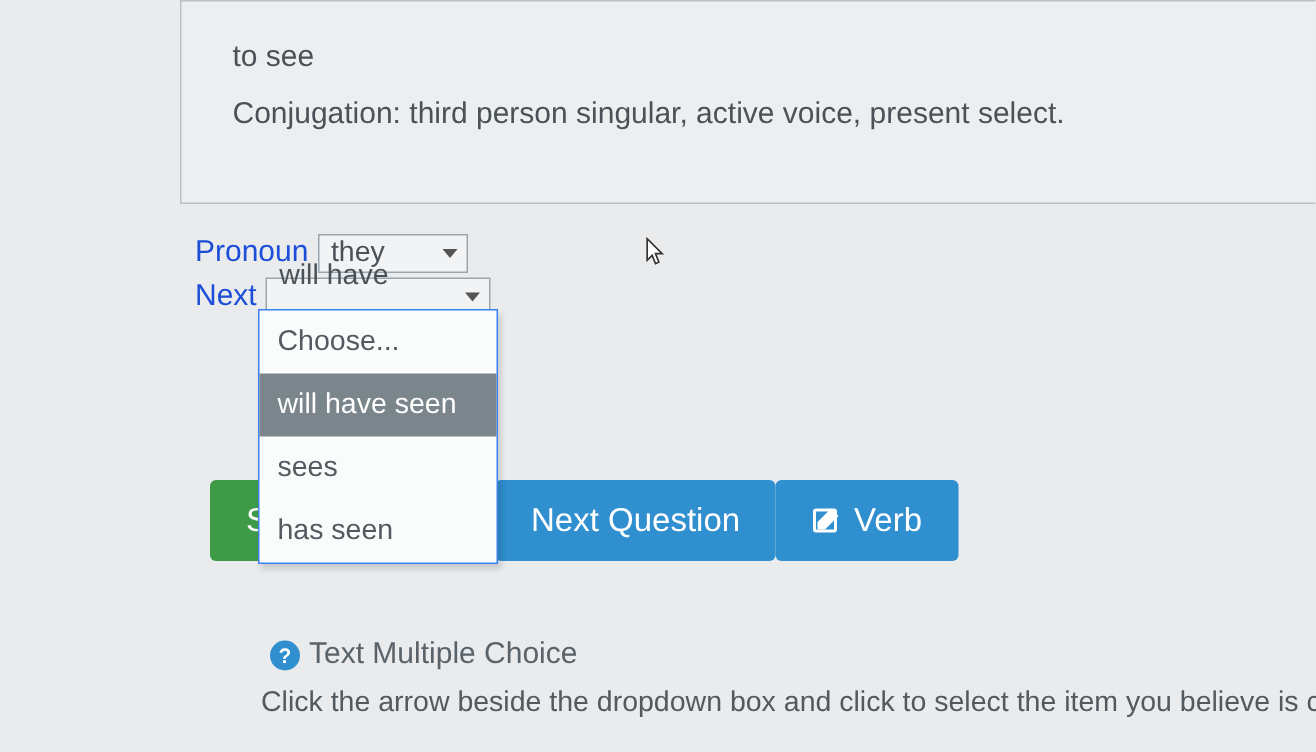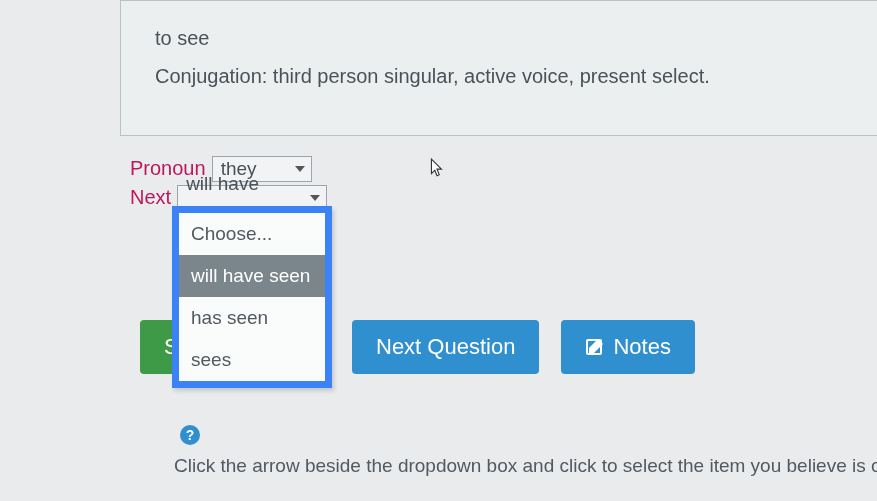--- a/index.html
+++ b/index.html
@@ -19,21 +19,21 @@
     padding: 18px 34px 40px 34px;
     font-size: 20px;
     line-height: 1.9;
   }
   .fields {
     margin: 18px 0 0 130px;
     font-size: 20px;
     line-height: 1.45;
   }
   .field-row { display: flex; align-items: center; }
-  .field-label { color: #be185d; margin-right: 6px; }
+  .field-label { color: #1d4ed8; margin-right: 6px; }
   .select {
     border: 1px solid #9aa5ad;
     background: #f1f3f4;
     padding: 0 22px 0 8px;
     height: 26px;
     font-size: 19px;
     display: inline-flex;
     align-items: center;
     position: relative;
     color: #4a5258;
@@ -54,40 +54,40 @@
     pointer-events: none;
   }
   .cursor svg { display: block; }
   .rel { position: relative; }
   .dropdown {
     position: absolute;
     left: 172px;
     top: 206px;
     width: 160px;
     background: #fafbfb;
-    border: 7px solid #3b82f6;
+    border: 1px solid #3b82f6;
     box-shadow: 2px 3px 4px rgba(0,0,0,0.15);
     z-index: 30;
     font-size: 19px;
   }
   .dropdown .opt {
     padding: 10px 12px;
     color: #525a60;
     cursor: default;
   }
   .dropdown .opt.hl {
     background: #7b858c;
     color: #fff;
   }
   .buttons {
     position: absolute;
     left: 140px;
     top: 320px;
     display: flex;
-    gap: 22px;
+    gap: 0;
     z-index: 10;
     font-size: 22px;
     align-items: center;
   }
   .btn {
     display: inline-flex;
     align-items: center;
     justify-content: center;
     height: 54px;
     padding: 0 24px;
@@ -149,40 +149,41 @@
     <span class="select verb-sel">
       <span>will have seen</span>
       <span class="chev"></span>
     </span>
   </div>
 </div>
 
 <div class="dropdown" id="verb-dropdown">
     <div class="opt">Choose...</div>
     <div class="opt hl">will have seen</div>
+    <div class="opt">sees</div>
     <div class="opt">has seen</div>
-    <div class="opt">sees</div>
   </div>
 
 <div class="buttons">
   <button class="btn btn-green">
     <span>Su</span>
   </button>
   <button class="btn btn-blue">
     <span>Next Question</span>
   </button>
   <button class="btn btn-blue">
     <span class="edit-icon">
       <svg width="20" height="20" viewBox="0 0 20 20">
         <rect x="2" y="3" width="14" height="14" rx="1" fill="none" stroke="#fff" stroke-width="2"></rect>
         <path d="M13 2 L18 7 L9 16 L4 16 L4 11 Z" fill="#fff"></path>
       </svg>
     </span>
-    <span>Notes</span>
+    <span>Verb</span>
   </button>
 </div>
 
 <div class="footer">
   <div class="title-row">
     <span class="q-icon">?</span>
+    <span>Text Multiple Choice</span>
   </div>
   <div class="instr">Click the arrow beside the dropdown box and click to select the item you believe is co</div>
 </div>
 
 </body></html>

